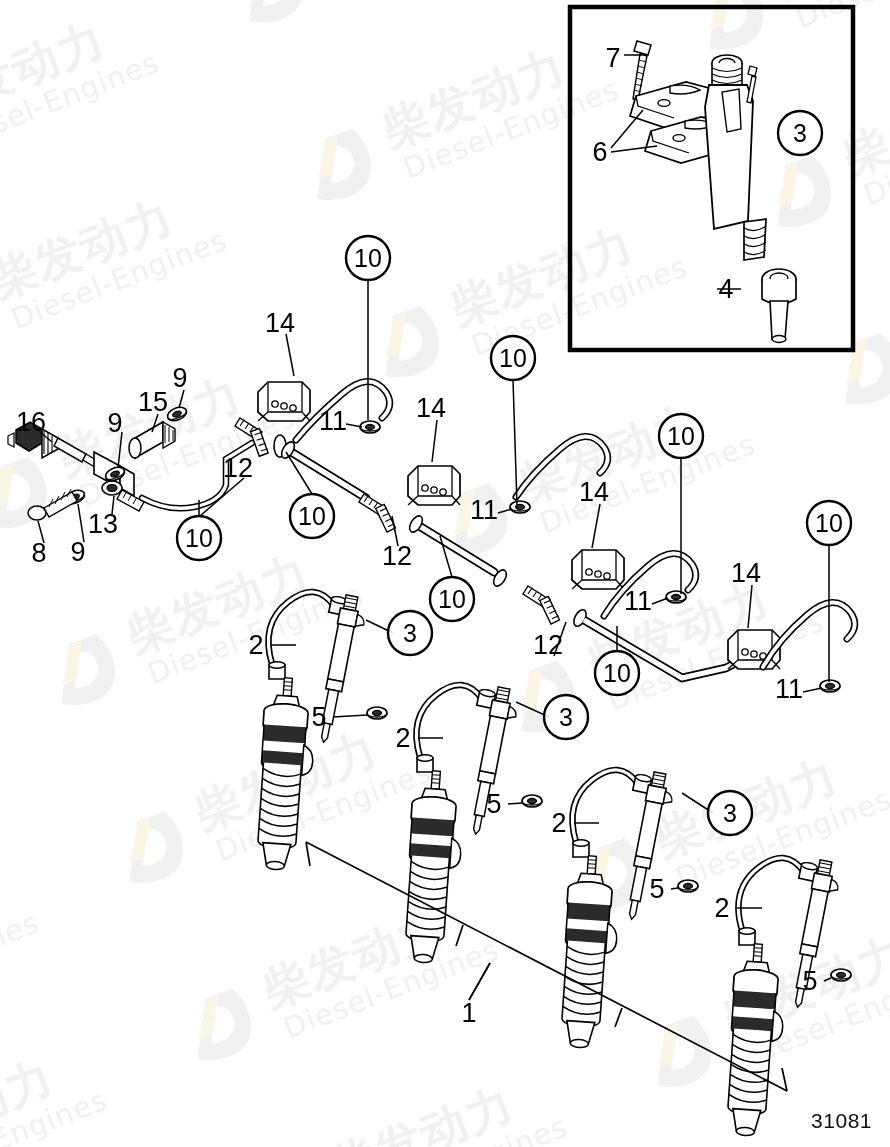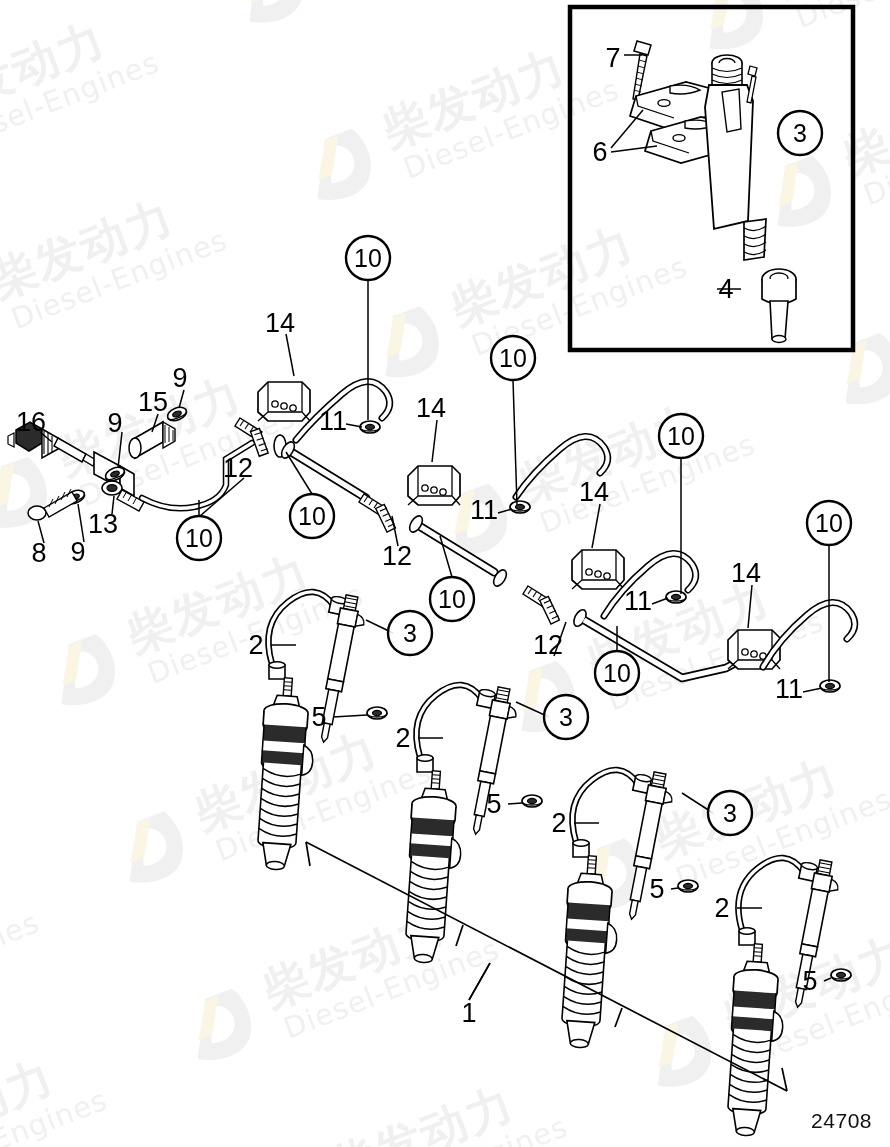--- a/index.html
+++ b/index.html
@@ -614,14 +614,14 @@
         <g>
           <circle cx="800" cy="133" r="22" fill="#ffffff" fill-opacity="0.88" stroke="#000" stroke-width="2.4"></circle>
           <text x="800" y="133" text-anchor="middle" dominant-baseline="central" font-family="&quot;Liberation Sans&quot;,&quot;DejaVu Sans&quot;,sans-serif" font-size="25" fill="#000">3</text>
         </g>
         <g>
           <text x="726" y="289" text-anchor="middle" dominant-baseline="central" font-family="&quot;Liberation Sans&quot;,&quot;DejaVu Sans&quot;,sans-serif" font-size="27" fill="#000">4</text>
         </g>
       </g>
   </svg>
 
-  <div id="partno">24708</div>
+  <div id="partno">31081</div>
 </div>
 
 </body></html>

